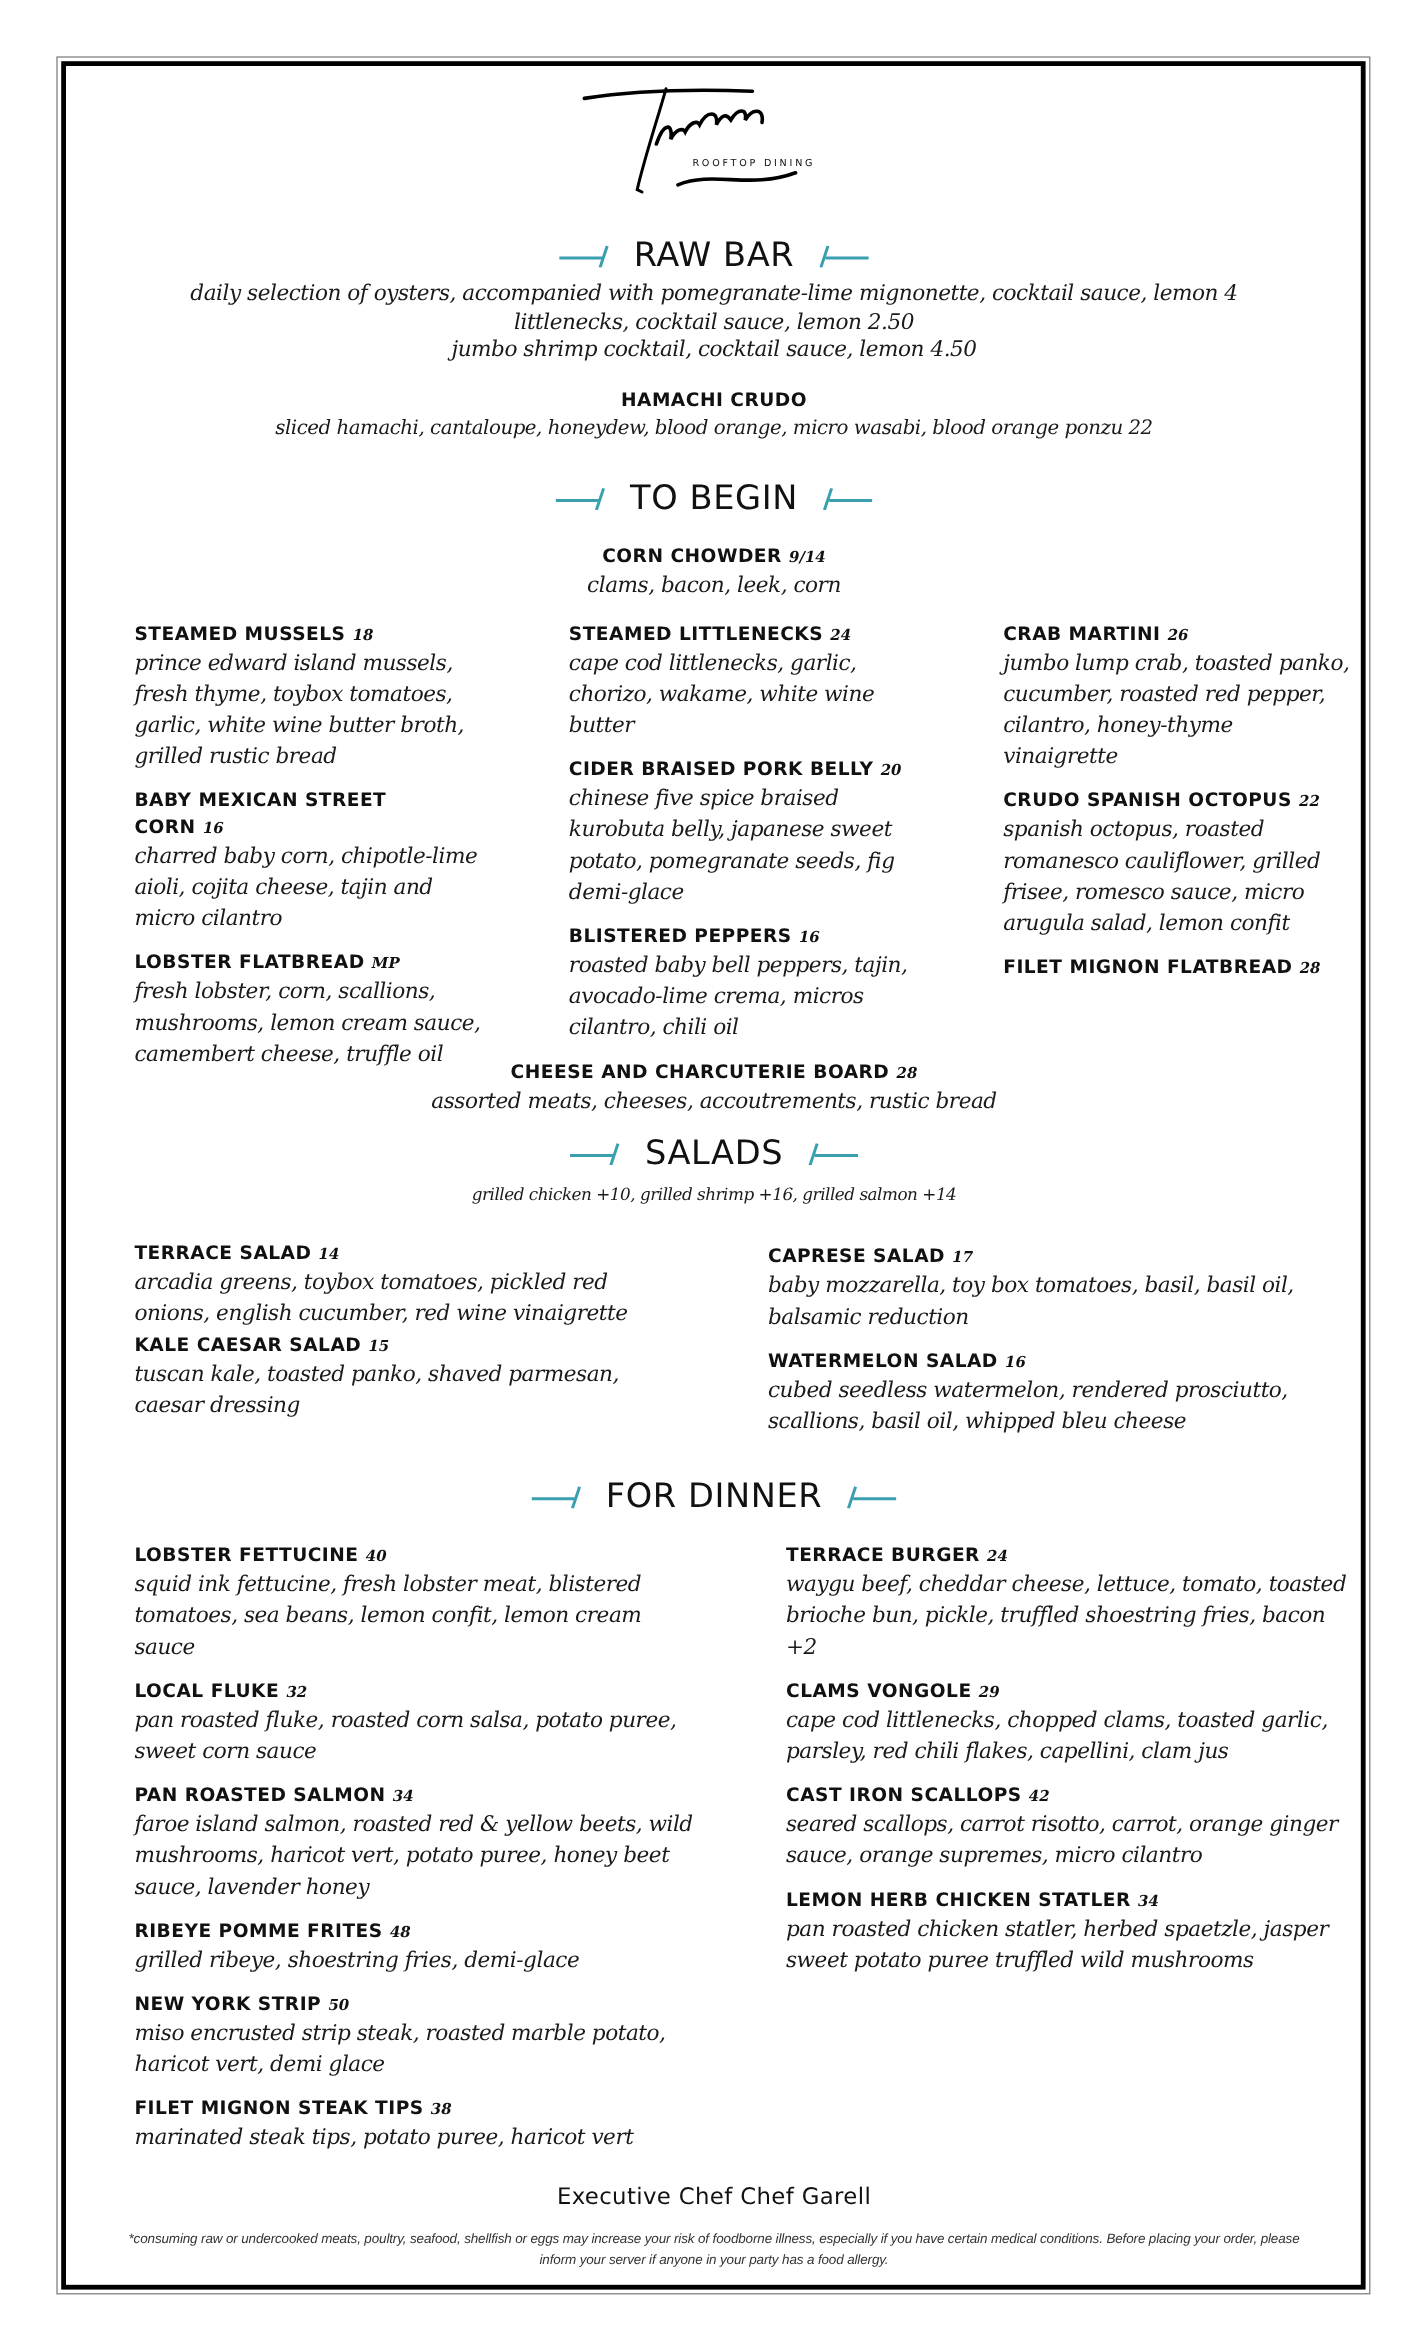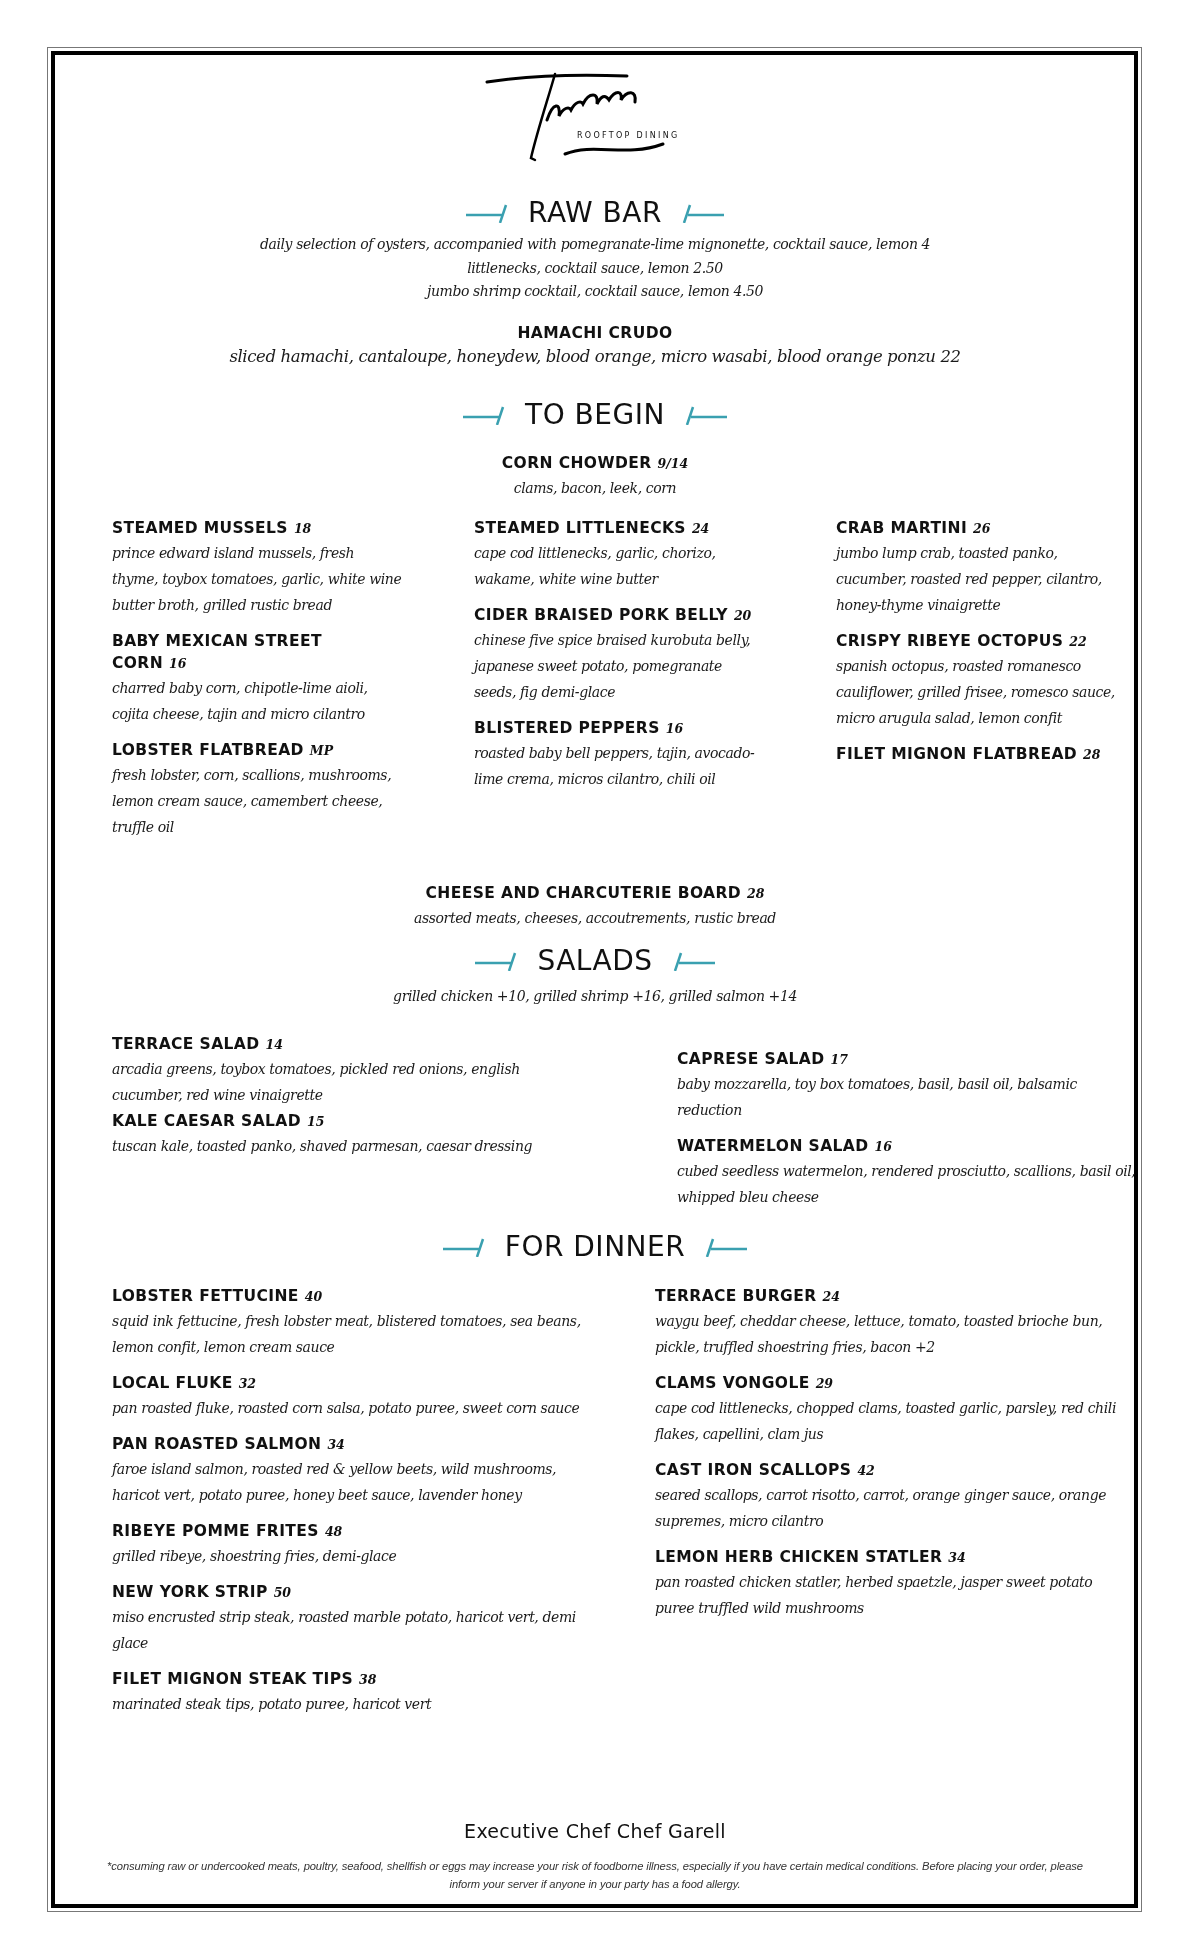--- a/index.html
+++ b/index.html
@@ -3,21 +3,21 @@
 <meta charset="utf-8">
 <style>
   html, body { margin:0; padding:0; background:#fff; }
   body { width:1190px; height:1960px; position:relative; overflow:hidden; font-family:"DejaVu Sans", sans-serif; color:#111; }
   .frame-outer { position:absolute; left:47px; top:47px; width:1095px; height:1865px; border:1px solid #777; box-sizing:border-box; }
   .frame-inner { position:absolute; left:51px; top:51px; width:1087px; height:1857px; border:4px solid #000; box-sizing:border-box; }
   .logo { position:absolute; left:485px; top:72px; width:200px; height:92px; }
   .center { position:absolute; left:60px; width:1070px; text-align:center; }
   .sec-head { font-family:"DejaVu Sans", sans-serif; font-size:28px; font-weight:500; letter-spacing:0.5px; color:#111; display:flex; justify-content:center; align-items:center; gap:16px; }
   .deco { display:inline-block; width:46px; height:20px; }
-  .desc { font-family:"DejaVu Serif", serif; font-style:italic; font-size:14px; color:#1a1a1a; line-height:26px; letter-spacing:-0.4px; }
+  .desc { font-family:"DejaVu Serif", serif; font-style:italic; font-size:18px; color:#1a1a1a; line-height:26px; letter-spacing:-0.4px; }
   .item-title { font-family:"DejaVu Sans", sans-serif; font-size:15.5px; font-weight:700; letter-spacing:0.4px; color:#111; line-height:22px; }
   .price { font-family:"DejaVu Serif", serif; font-style:italic; font-size:12.5px; margin-left:6px; letter-spacing:0; }
   .item { margin-bottom:12px; }
   .col { position:absolute; }
   .chef { font-family:"DejaVu Sans", sans-serif; font-size:19px; font-weight:500; letter-spacing:0.3px; }
   .disc { font-family:"Liberation Sans", sans-serif; font-size:11.2px; color:#333; line-height:18px; letter-spacing:-0.1px;font-style:italic; }
 </style>
 </head>
 <body>
 
@@ -97,21 +97,21 @@
       <div class="item-title"><span>BLISTERED PEPPERS</span><span class="price">16</span></div>
       <div class="desc">roasted baby bell peppers, tajin, avocado-lime crema, micros cilantro, chili oil</div>
     </div>
 </div>
 <div class="col" style="left:836px; top:517px; width:290px;">
   <div class="item">
       <div class="item-title"><span>CRAB MARTINI</span><span class="price">26</span></div>
       <div class="desc">jumbo lump crab, toasted panko, cucumber, roasted red pepper, cilantro, honey-thyme vinaigrette</div>
     </div>
   <div class="item">
-      <div class="item-title"><span>CRISPY RIBEYE OCTOPUS</span><span class="price">22</span></div>
+      <div class="item-title"><span>CRUDO SPANISH OCTOPUS</span><span class="price">22</span></div>
       <div class="desc">spanish octopus, roasted romanesco cauliflower, grilled frisee, romesco sauce, micro arugula salad, lemon confit</div>
     </div>
   <div class="item">
       <div class="item-title"><span>FILET MIGNON FLATBREAD</span><span class="price">28</span></div>
     </div>
 </div>
 
 <div class="center" style="top:882px;">
   <div class="item-title"><span>CHEESE AND CHARCUTERIE BOARD</span><span class="price">28</span></div>
   <div class="desc">assorted meats, cheeses, accoutrements, rustic bread</div>
@@ -133,21 +133,21 @@
 <div class="col" style="left:112px; top:1033px; width:460px;">
   <div class="item" style="margin-bottom:2px;">
       <div class="item-title"><span>TERRACE SALAD</span><span class="price">14</span></div>
       <div class="desc">arcadia greens, toybox tomatoes, pickled red onions, english cucumber, red wine vinaigrette</div>
     </div>
   <div class="item">
       <div class="item-title"><span>KALE CAESAR SALAD</span><span class="price">15</span></div>
       <div class="desc">tuscan kale, toasted panko, shaved parmesan, caesar dressing</div>
     </div>
 </div>
-<div class="col" style="left:677px; top:1036px; width:465px;margin-top:12px;">
+<div class="col" style="left:640px; top:1036px; width:465px;">
   <div class="item">
       <div class="item-title"><span>CAPRESE SALAD</span><span class="price">17</span></div>
       <div class="desc">baby mozzarella, toy box tomatoes, basil, basil oil, balsamic reduction</div>
     </div>
   <div class="item">
       <div class="item-title"><span>WATERMELON SALAD</span><span class="price">16</span></div>
       <div class="desc">cubed seedless watermelon, rendered prosciutto, scallions, basil oil, whipped bleu cheese</div>
     </div>
 </div>
 

